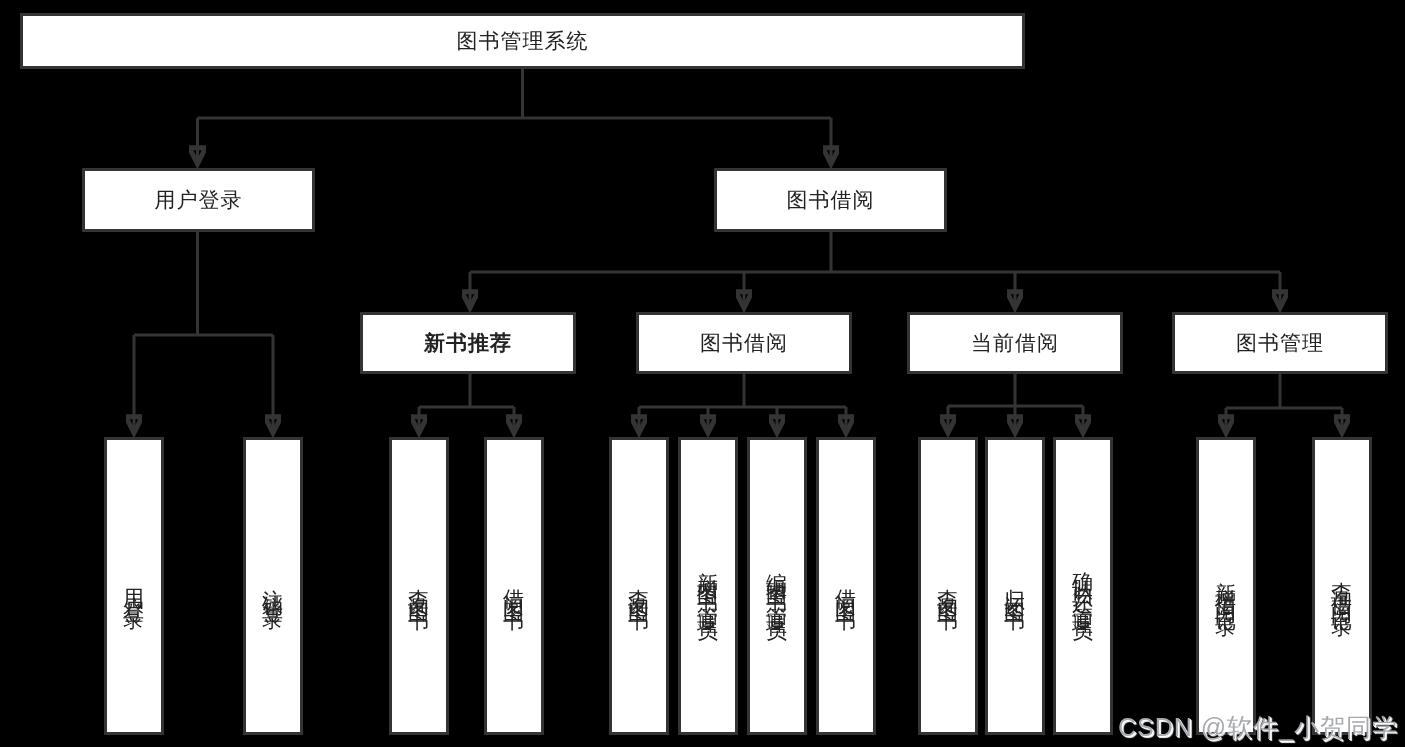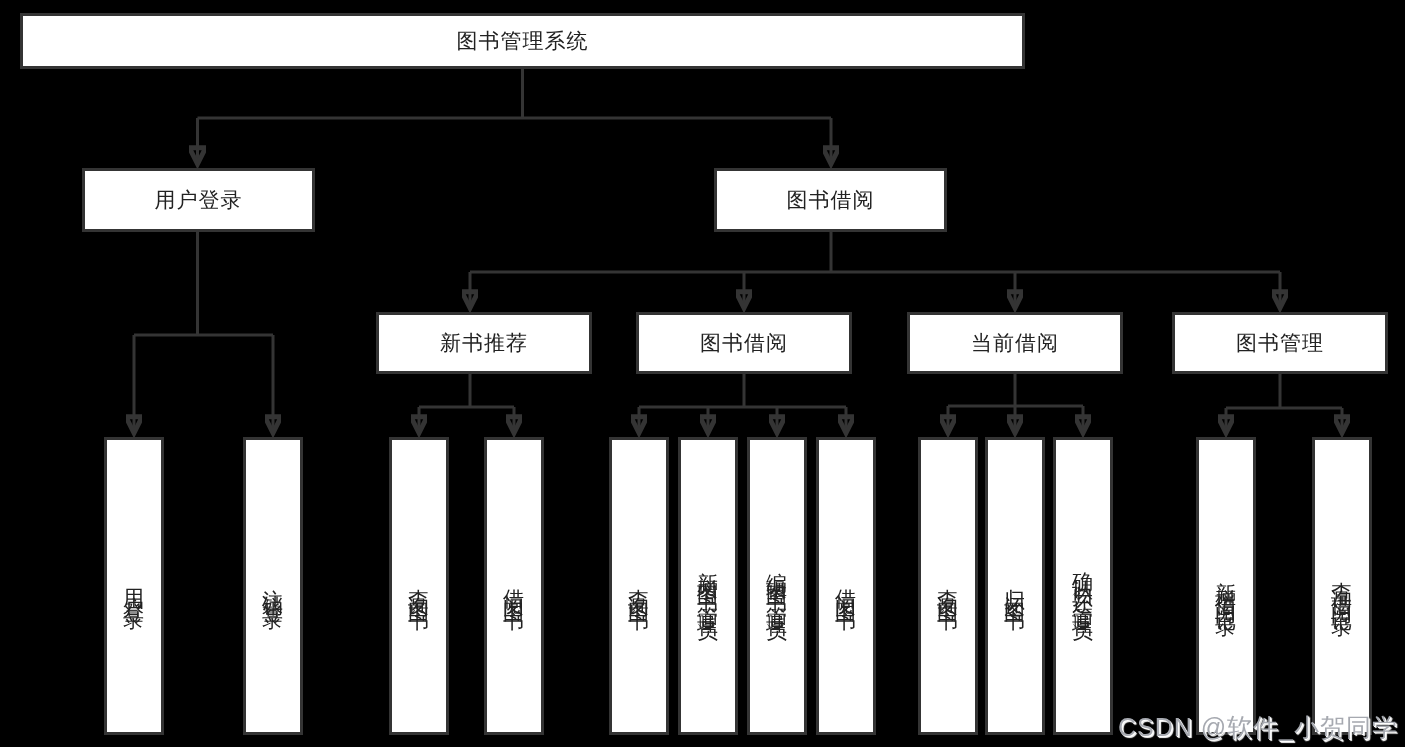--- a/index.html
+++ b/index.html
@@ -31,21 +31,21 @@
     justify-content: center;
     color: #222222;
     font-size: 21px;
     letter-spacing: 1px;
     white-space: nowrap;
   }
   .node.root   { left: 20px;  top: 13px;  width: 1005px; height: 56px; }
   .node.lv2a   { left: 82px;  top: 168px; width: 233px;  height: 64px; }
   .node.lv2b   { left: 714px; top: 168px; width: 233px;  height: 64px; }
   .node.lv3    { top: 312px;  width: 216px; height: 62px; }
-  .node.lv3.p0 { left: 376px; }
+  .node.lv3.p0 { left: 360px; font-weight: bold; }
   .node.lv3.p1 { left: 636px; }
   .node.lv3.p2 { left: 907px; }
   .node.lv3.p3 { left: 1172px; }
   .node.leaf {
     top: 437px;
     width: 60px;
     height: 298px;
     border-width: 3px;
     writing-mode: vertical-rl;
     text-orientation: mixed;

